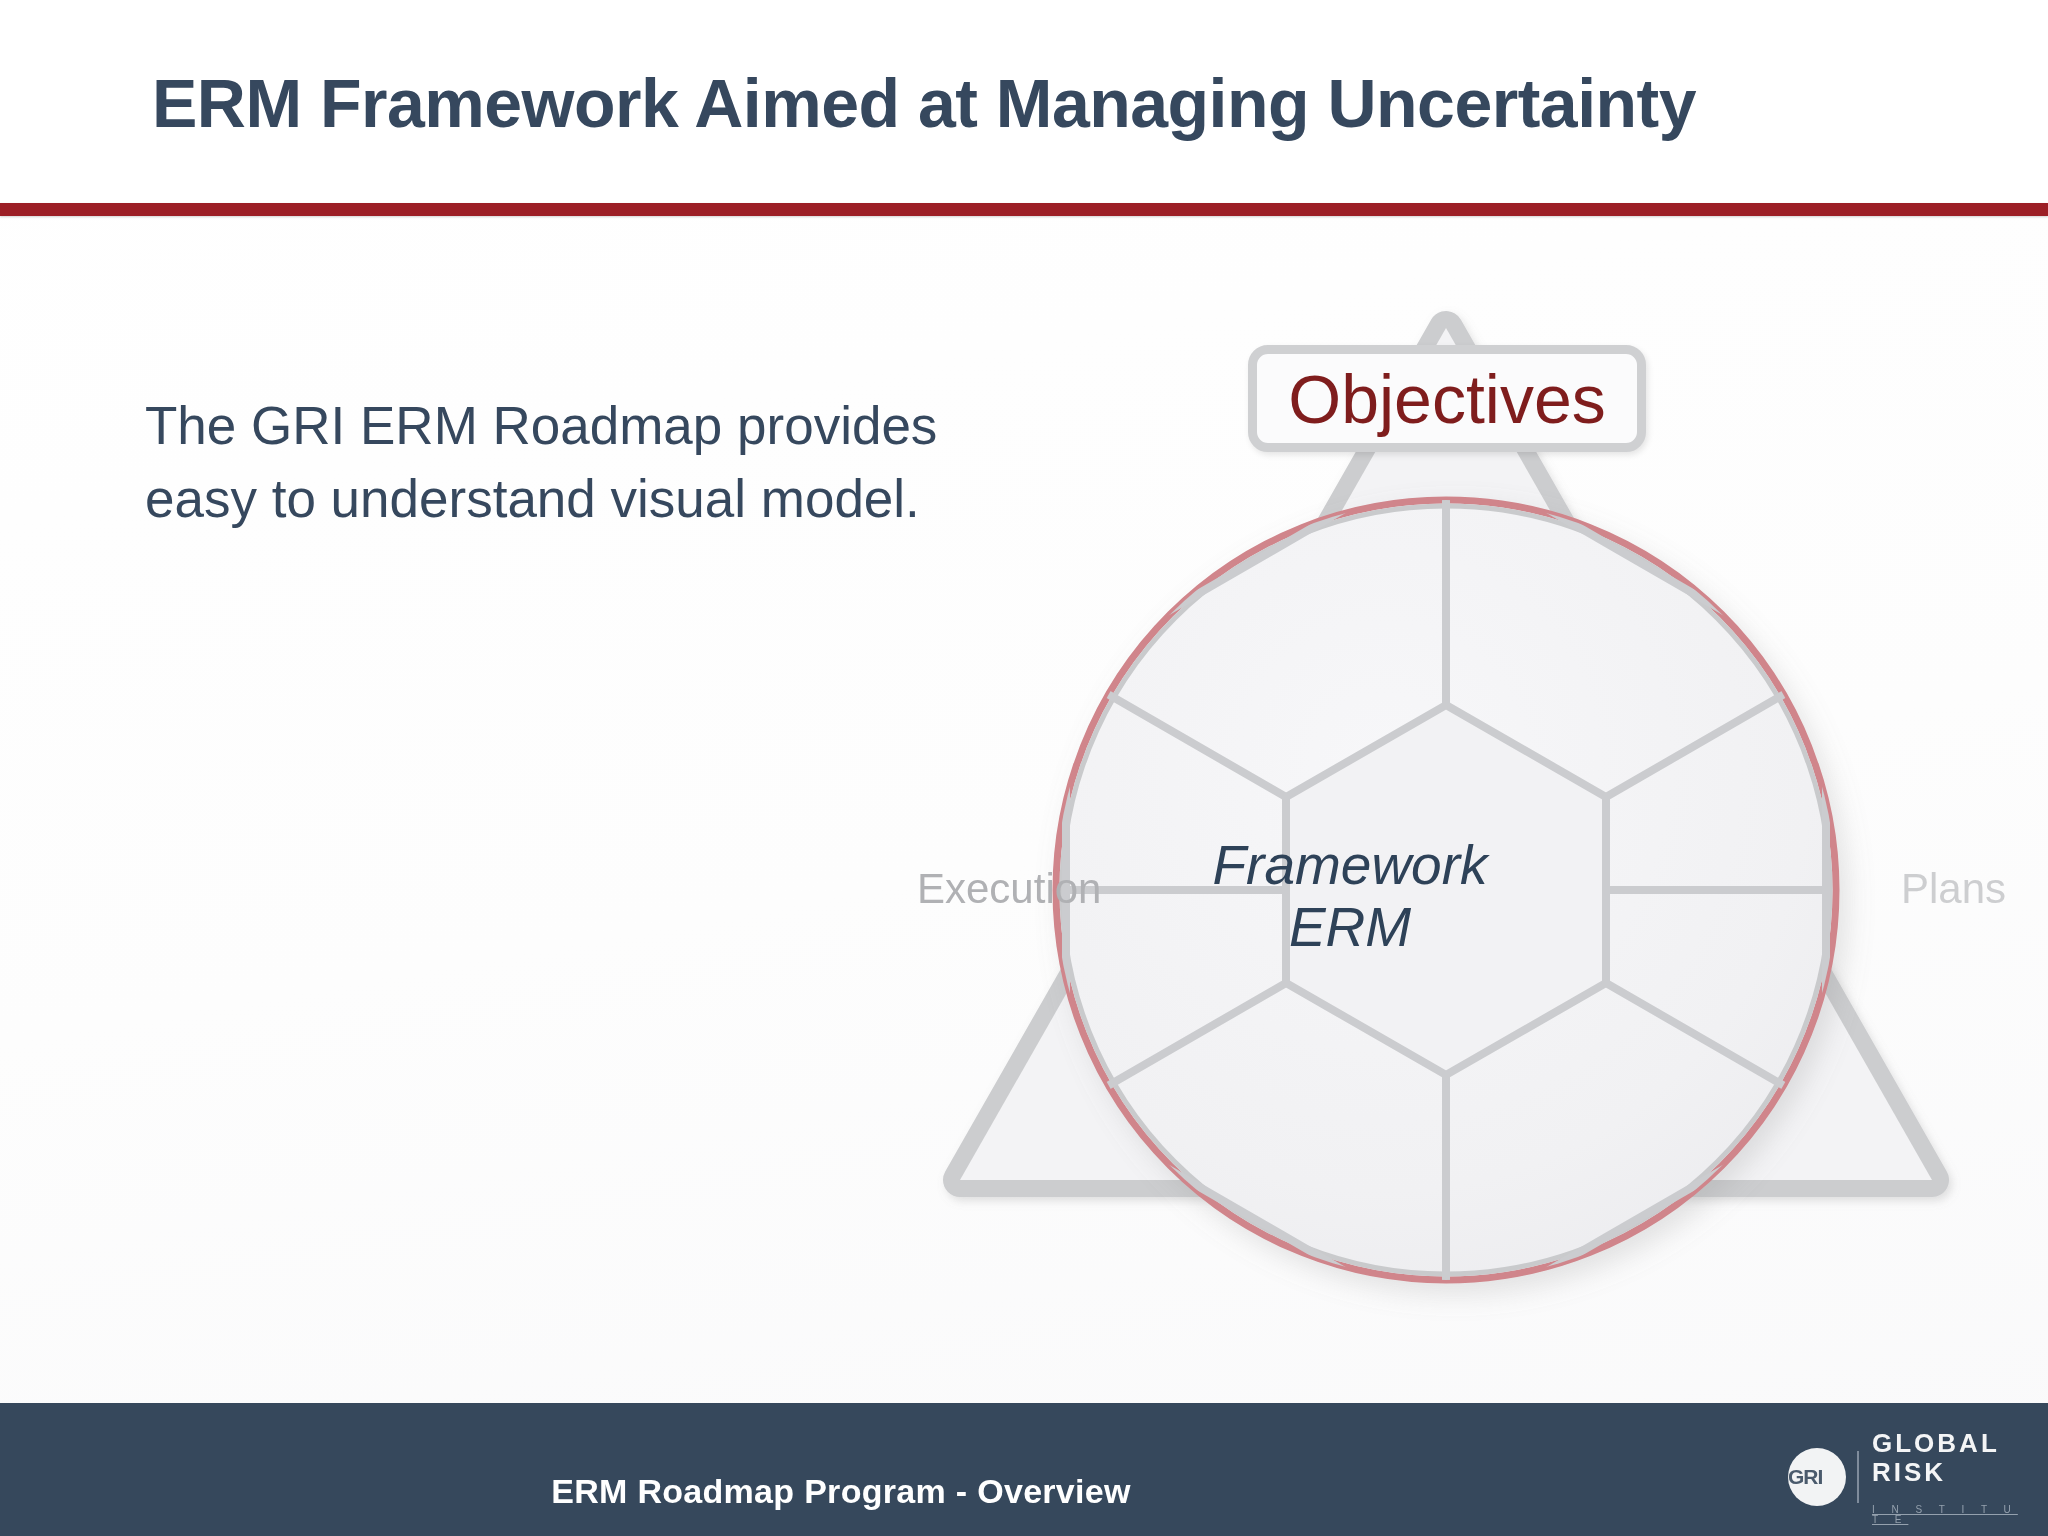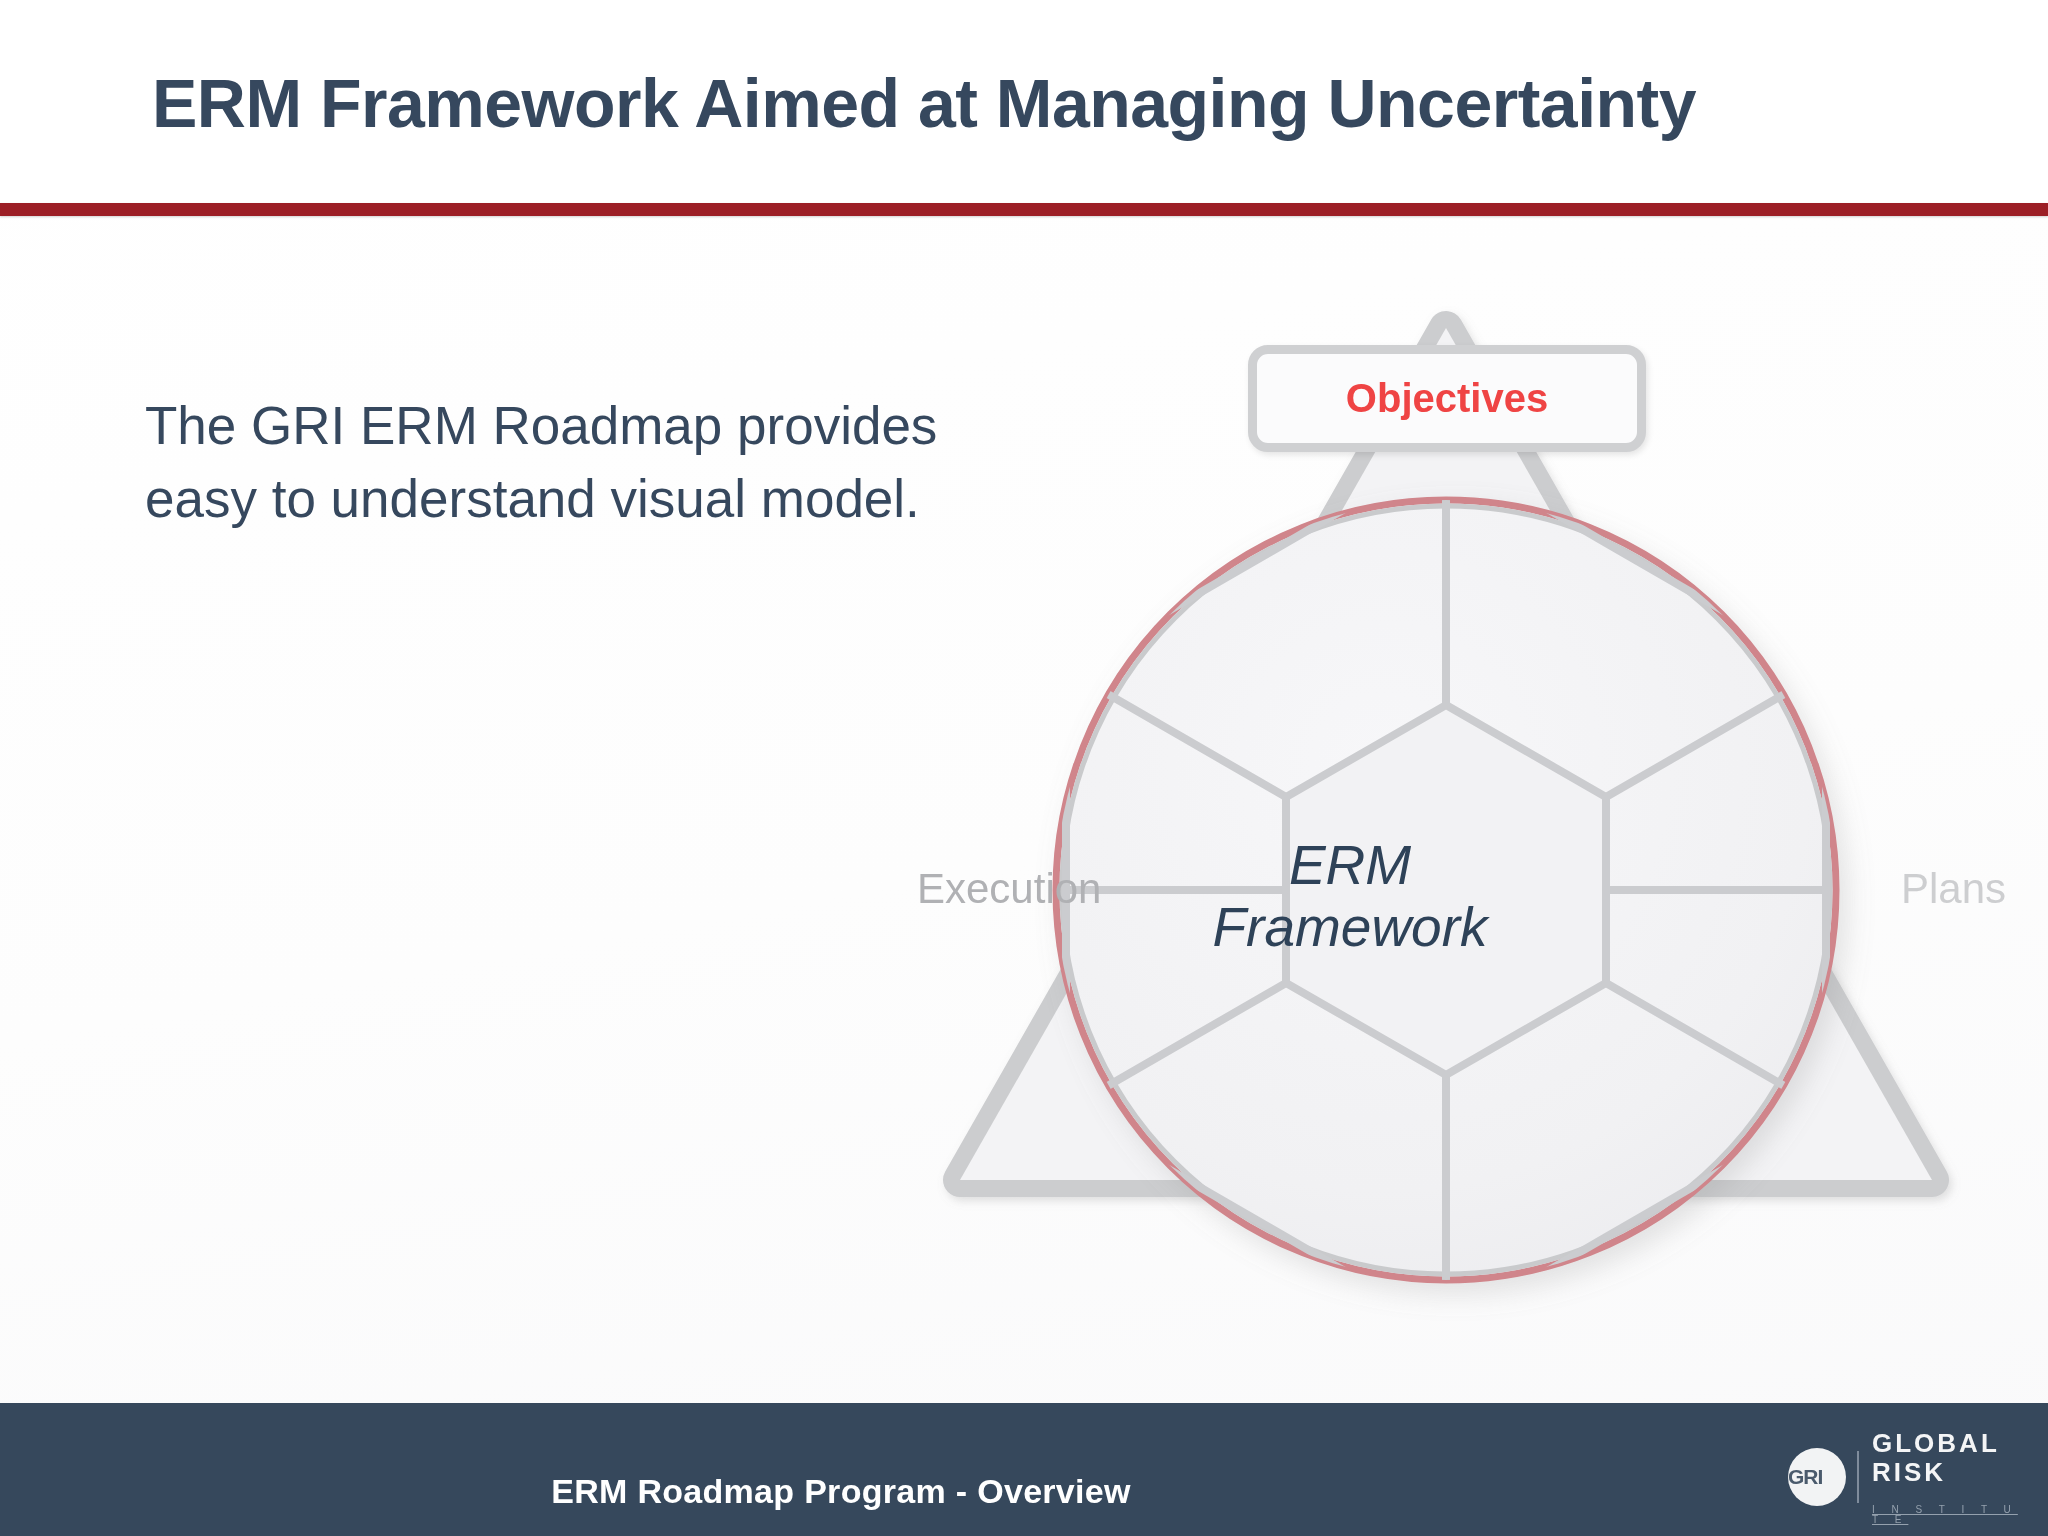--- a/index.html
+++ b/index.html
@@ -86,23 +86,23 @@
     background: #fbfbfc;
     border: 9px solid #cfd0d2;
     border-radius: 20px;
     box-sizing: border-box;
     display: flex;
     align-items: center;
     justify-content: center;
     box-shadow: 2px 3px 6px rgba(0,0,0,0.10);
   }
   .objectives-label {
-    font-size: 40px;
-    font-weight: bold;
-    color: #ef4444;
+    font-size: 68px;
+    font-weight: normal;
+    color: #7f1d1d;
     letter-spacing: 0px;
   }
 
   .corner-label {
     position: absolute;
     font-size: 42px;
     font-weight: normal;
     color: #b4b5b8;
     white-space: nowrap;
     margin-left: 17px;
@@ -263,22 +263,22 @@
     </svg>
 
     <div class="objectives-box">
       <span class="objectives-label">Objectives</span>
     </div>
 
     <div class="corner-label execution">Execution</div>
     <div class="corner-label plans">Plans</div>
 
     <div class="erm-center">
+      <div>Framework</div>
       <div>ERM</div>
-      <div>Framework</div>
     </div>
   </div>
 
   <div class="footer-bar"></div>
   <div class="footer-text">ERM Roadmap Program  - Overview</div>
 
   <div class="logo">
     <div class="logo-mark">
       <span>GRI</span>
     </div>

